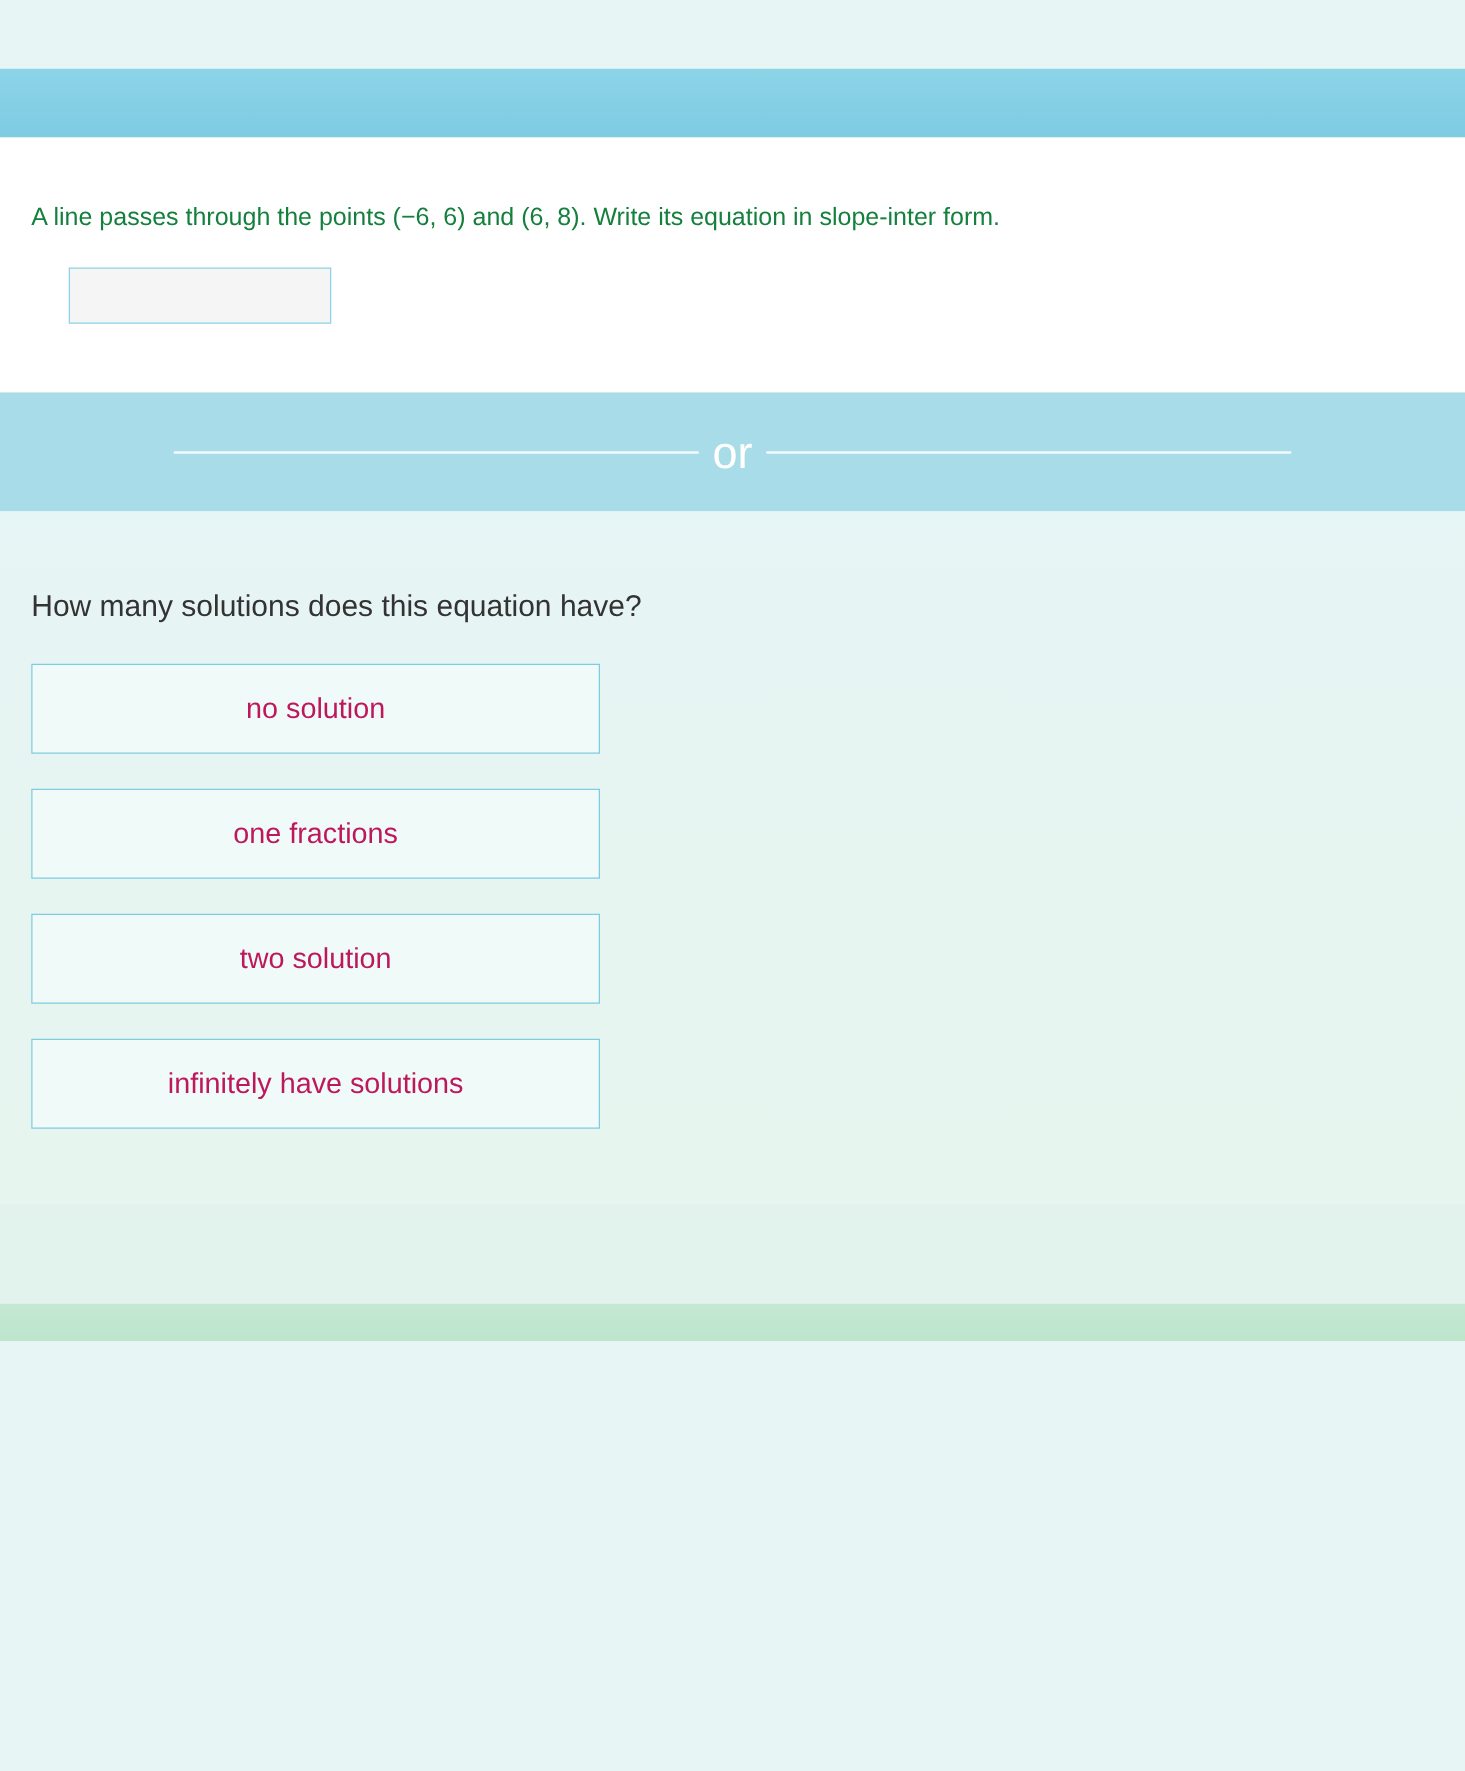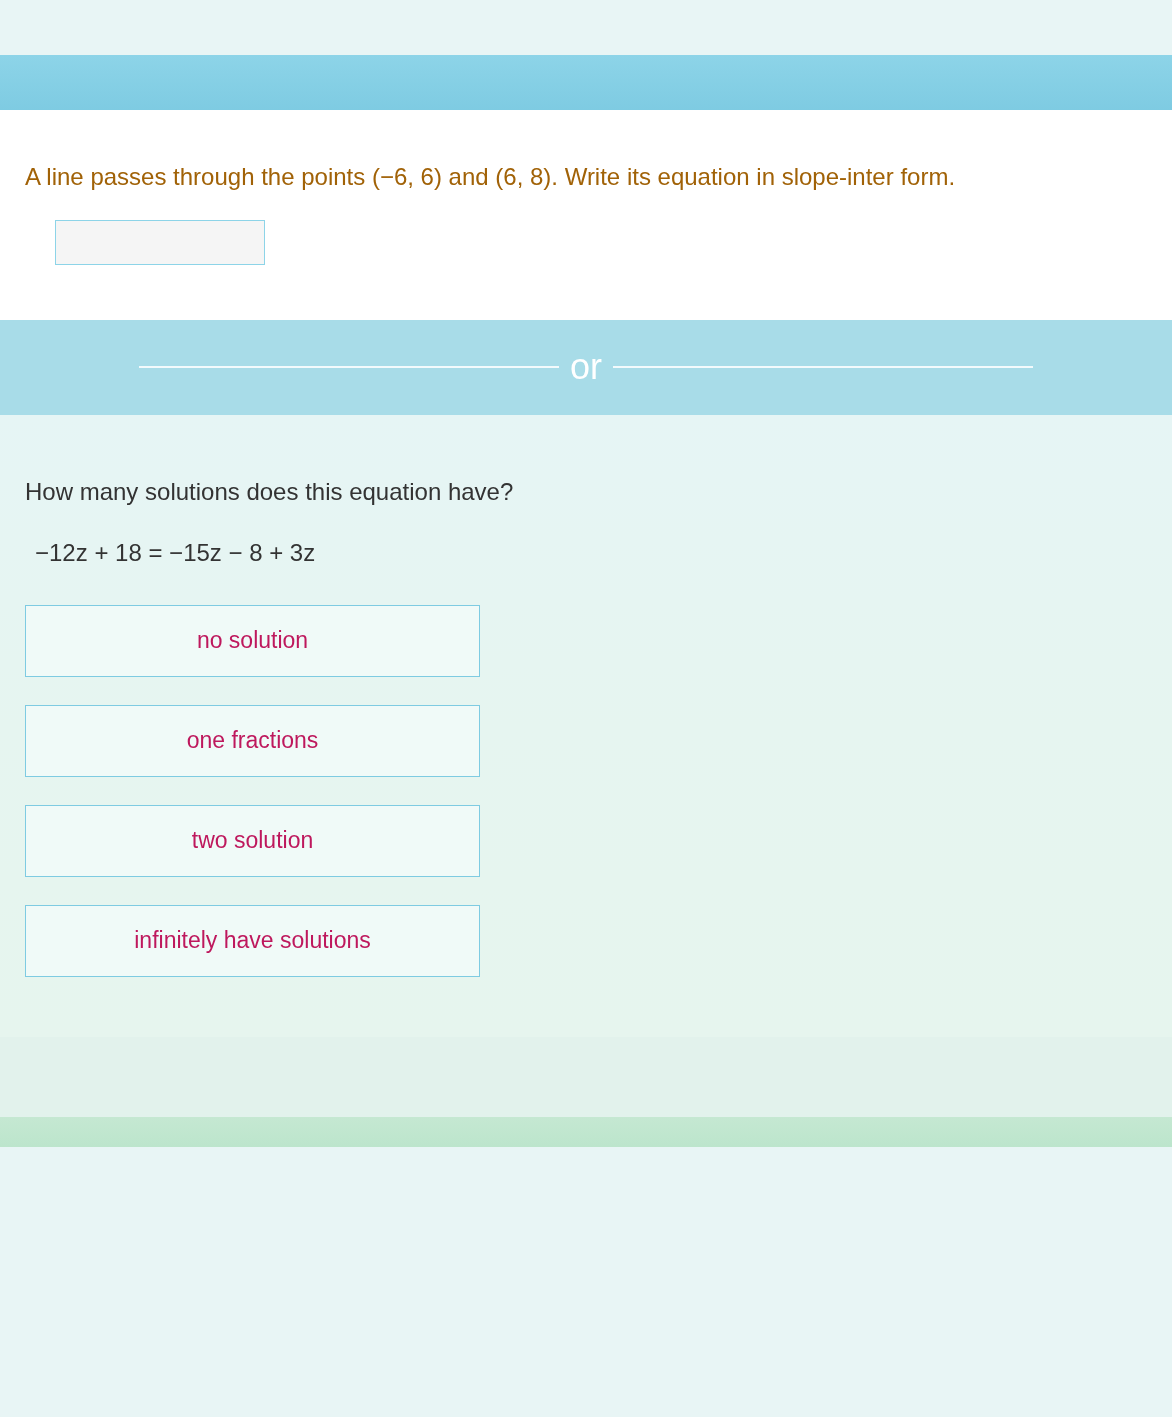--- a/index.html
+++ b/index.html
@@ -9,22 +9,22 @@
       width: 1172px;
       overflow: hidden;
     }
     .top-spacer { height: 55px; background: #e8f5f5; }
     .blue-bar { height: 55px; background: linear-gradient(to bottom, #8dd4e8, #7ecbe2); }
     .question-card-1 {
       background: #ffffff;
       padding: 50px 25px 55px 25px;
     }
     .question-text {
-      color: #a16207;
-      font-size: 24px;
+      color: #15803d;
+      font-size: 20px;
       line-height: 1.45;
       margin-bottom: 25px;
     }
     .instruction-text {
       color: #333;
       font-size: 24px;
       font-style: italic;
       line-height: 1.4;
       margin-bottom: 30px;
     }
@@ -107,21 +107,20 @@
 </div>
 
 <div class="or-divider">
   <div class="or-line"></div>
   <span class="or-text">or</span>
   <div class="or-line"></div>
 </div>
 
 <div class="question-card-2">
   <p class="q2-prompt">How many solutions does this equation have?</p>
-  <p class="q2-equation">−12z + 18 = −15z − 8 + 3z</p>
   <button class="choice-button">no solution</button>
   <button class="choice-button">one fractions</button>
   <button class="choice-button">two solution</button>
   <button class="choice-button">infinitely have solutions</button>
 </div>
 
 <div class="bottom-spacer"></div>
 <div class="bottom-green"></div>
 
 </body></html>

